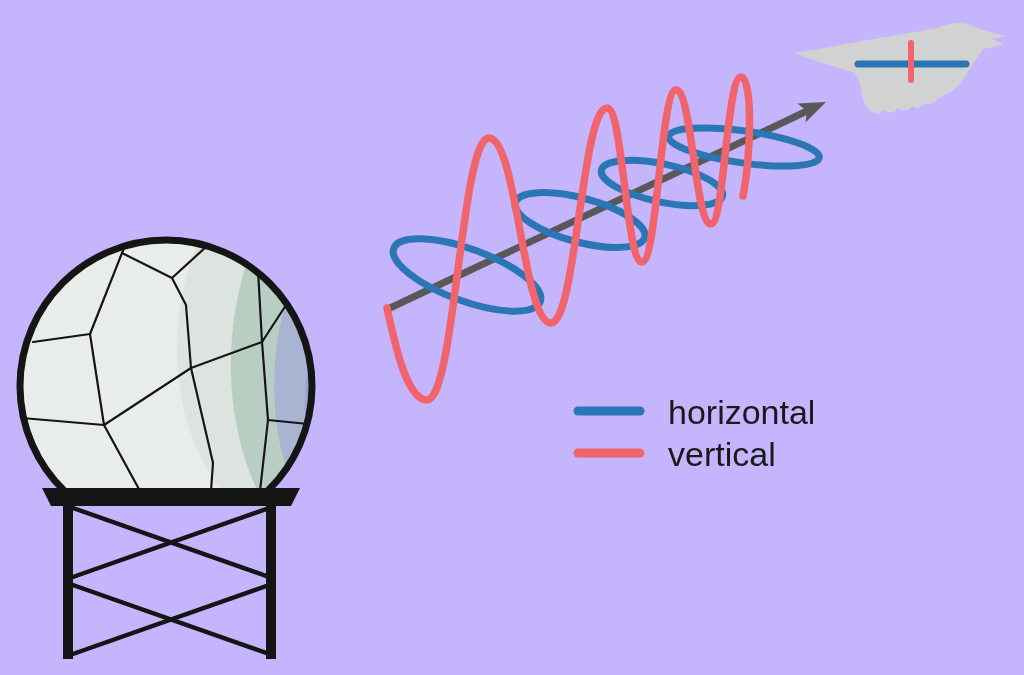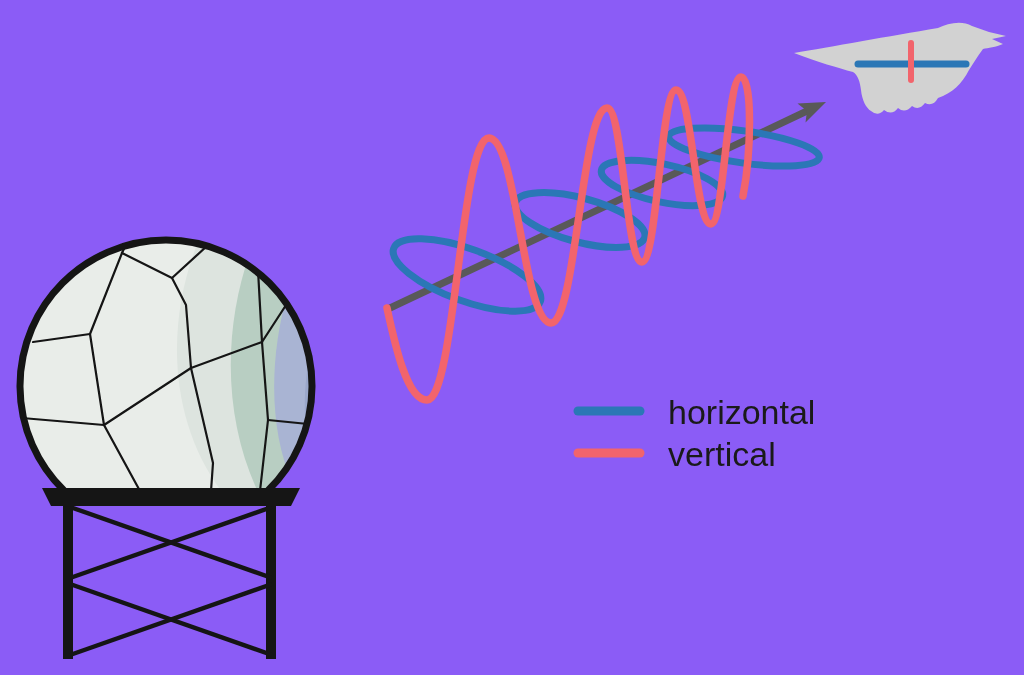--- a/index.html
+++ b/index.html
@@ -5,21 +5,21 @@
   html, body {
     margin: 0;
     padding: 0;
     background: #ffffff;
     font-family: "Liberation Sans", "DejaVu Sans", sans-serif;
   }
   .canvas {
     position: relative;
     width: 1024px;
     height: 675px;
-    background: #8b5cf6;
+    background: #c4b5fd;
     overflow: hidden;
   }
   svg { display: block; }
   .legend-label {
     font-family: "Liberation Sans", "DejaVu Sans", sans-serif;
     font-size: 34px;
     fill: #1a1a1a;
   }
 </style>
 </head>

